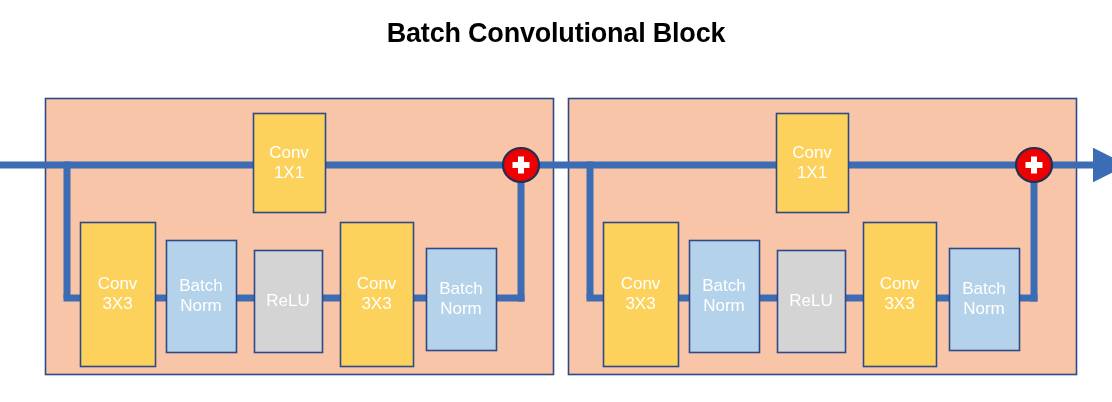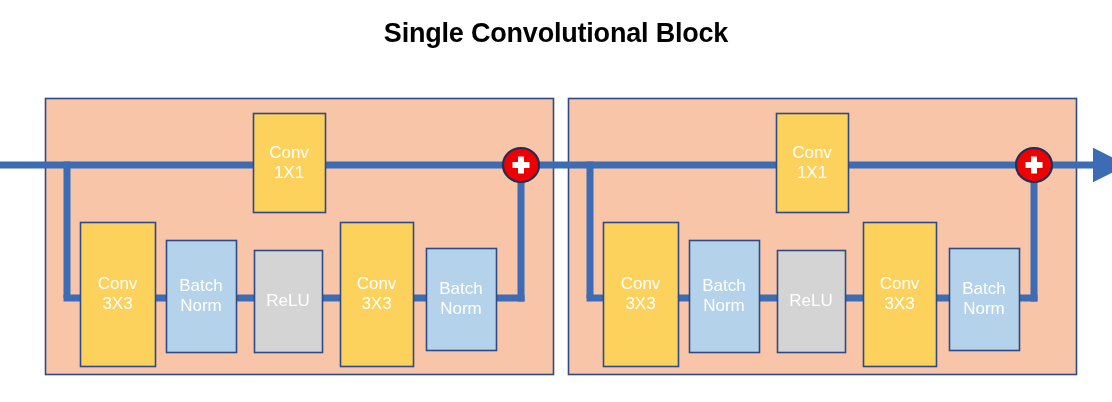--- a/index.html
+++ b/index.html
@@ -49,21 +49,21 @@
     justify-content: center;
     flex-direction: column;
     white-space: pre-line;
   }
 </style>
 </head>
 <body style="background: rgb(255, 255, 255);">
 
 <div id="diagram-root">
 
-  <div id="page-title">Single Convolutional Block</div>
+  <div id="page-title">Batch Convolutional Block</div>
 
   <svg class="svg-layer" id="diagram-svg" width="1112" height="402" xmlns="http://www.w3.org/2000/svg">
       <defs>
         <marker id="arrowhead" markerWidth="5" markerHeight="5" refX="0.2" refY="2.5" orient="auto" markerUnits="strokeWidth">
           <path d="M0,0 L5,2.5 L0,5 z" fill="#3c6cb4"></path>
         </marker>
       </defs>
       <g></g>
       <rect x="45.5" y="98.5" width="508" height="276" fill="#f8c5a8" stroke="#2e4a86" stroke-width="1.6"></rect>
       <rect x="568.5" y="98.5" width="508" height="276" fill="#f8c5a8" stroke="#2e4a86" stroke-width="1.6"></rect>

